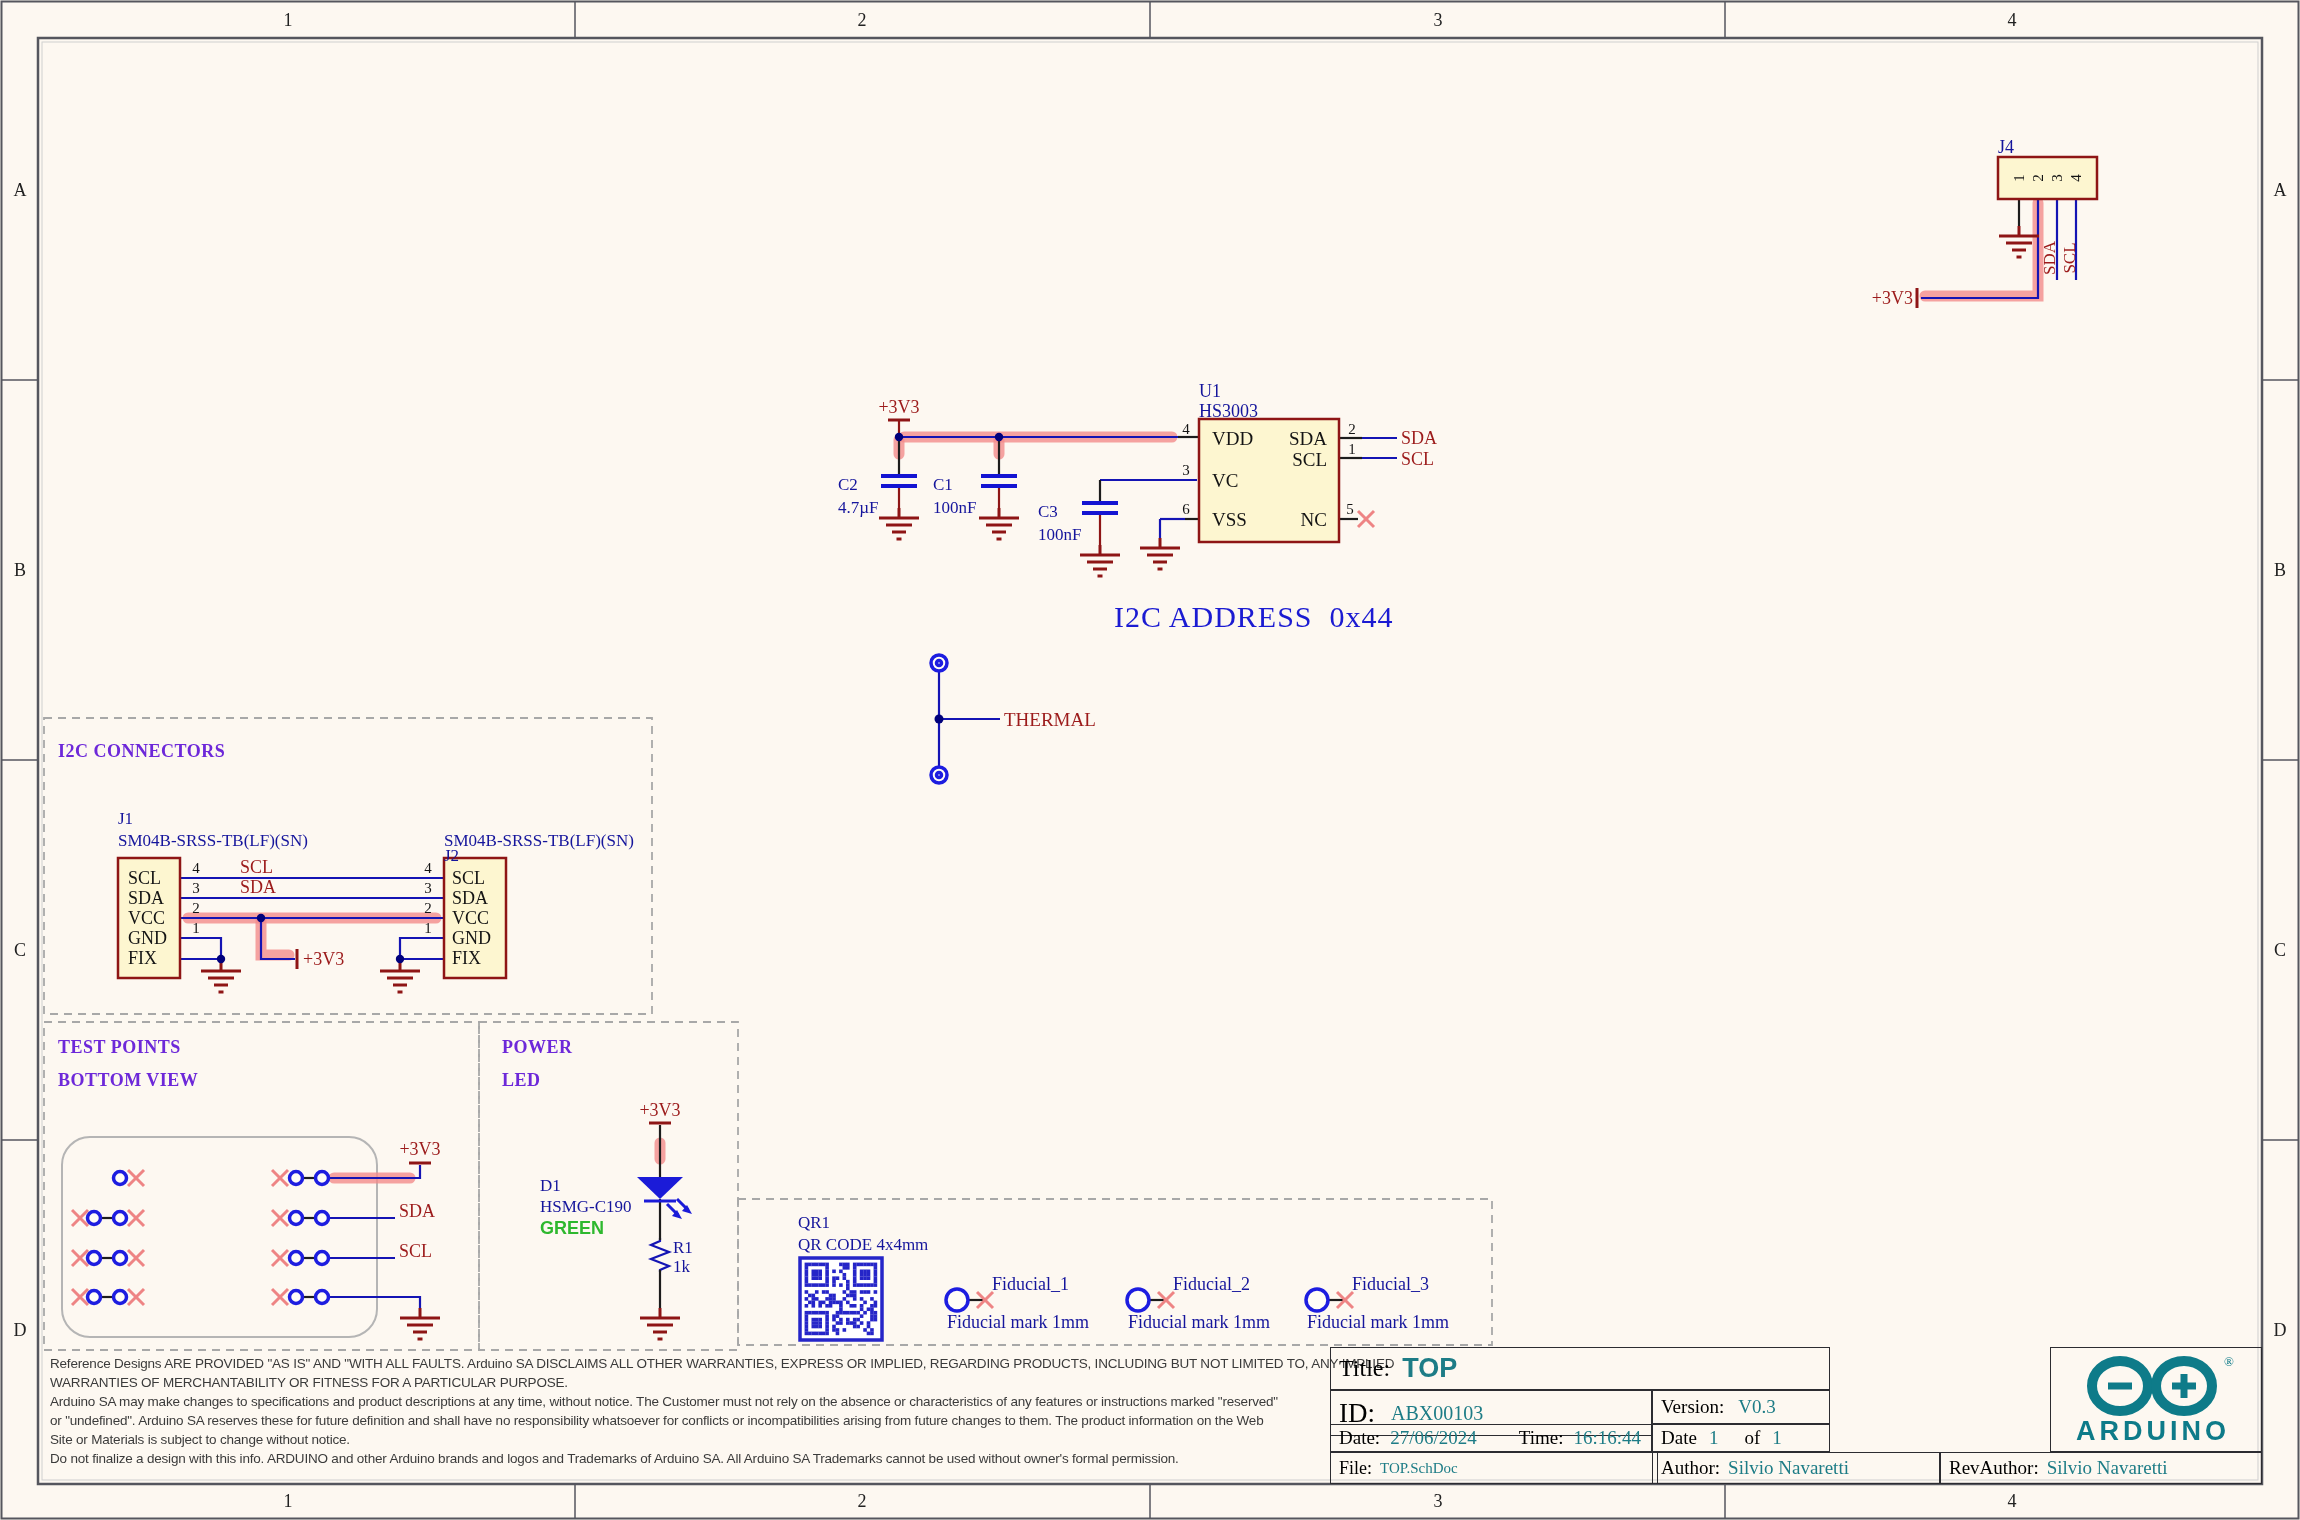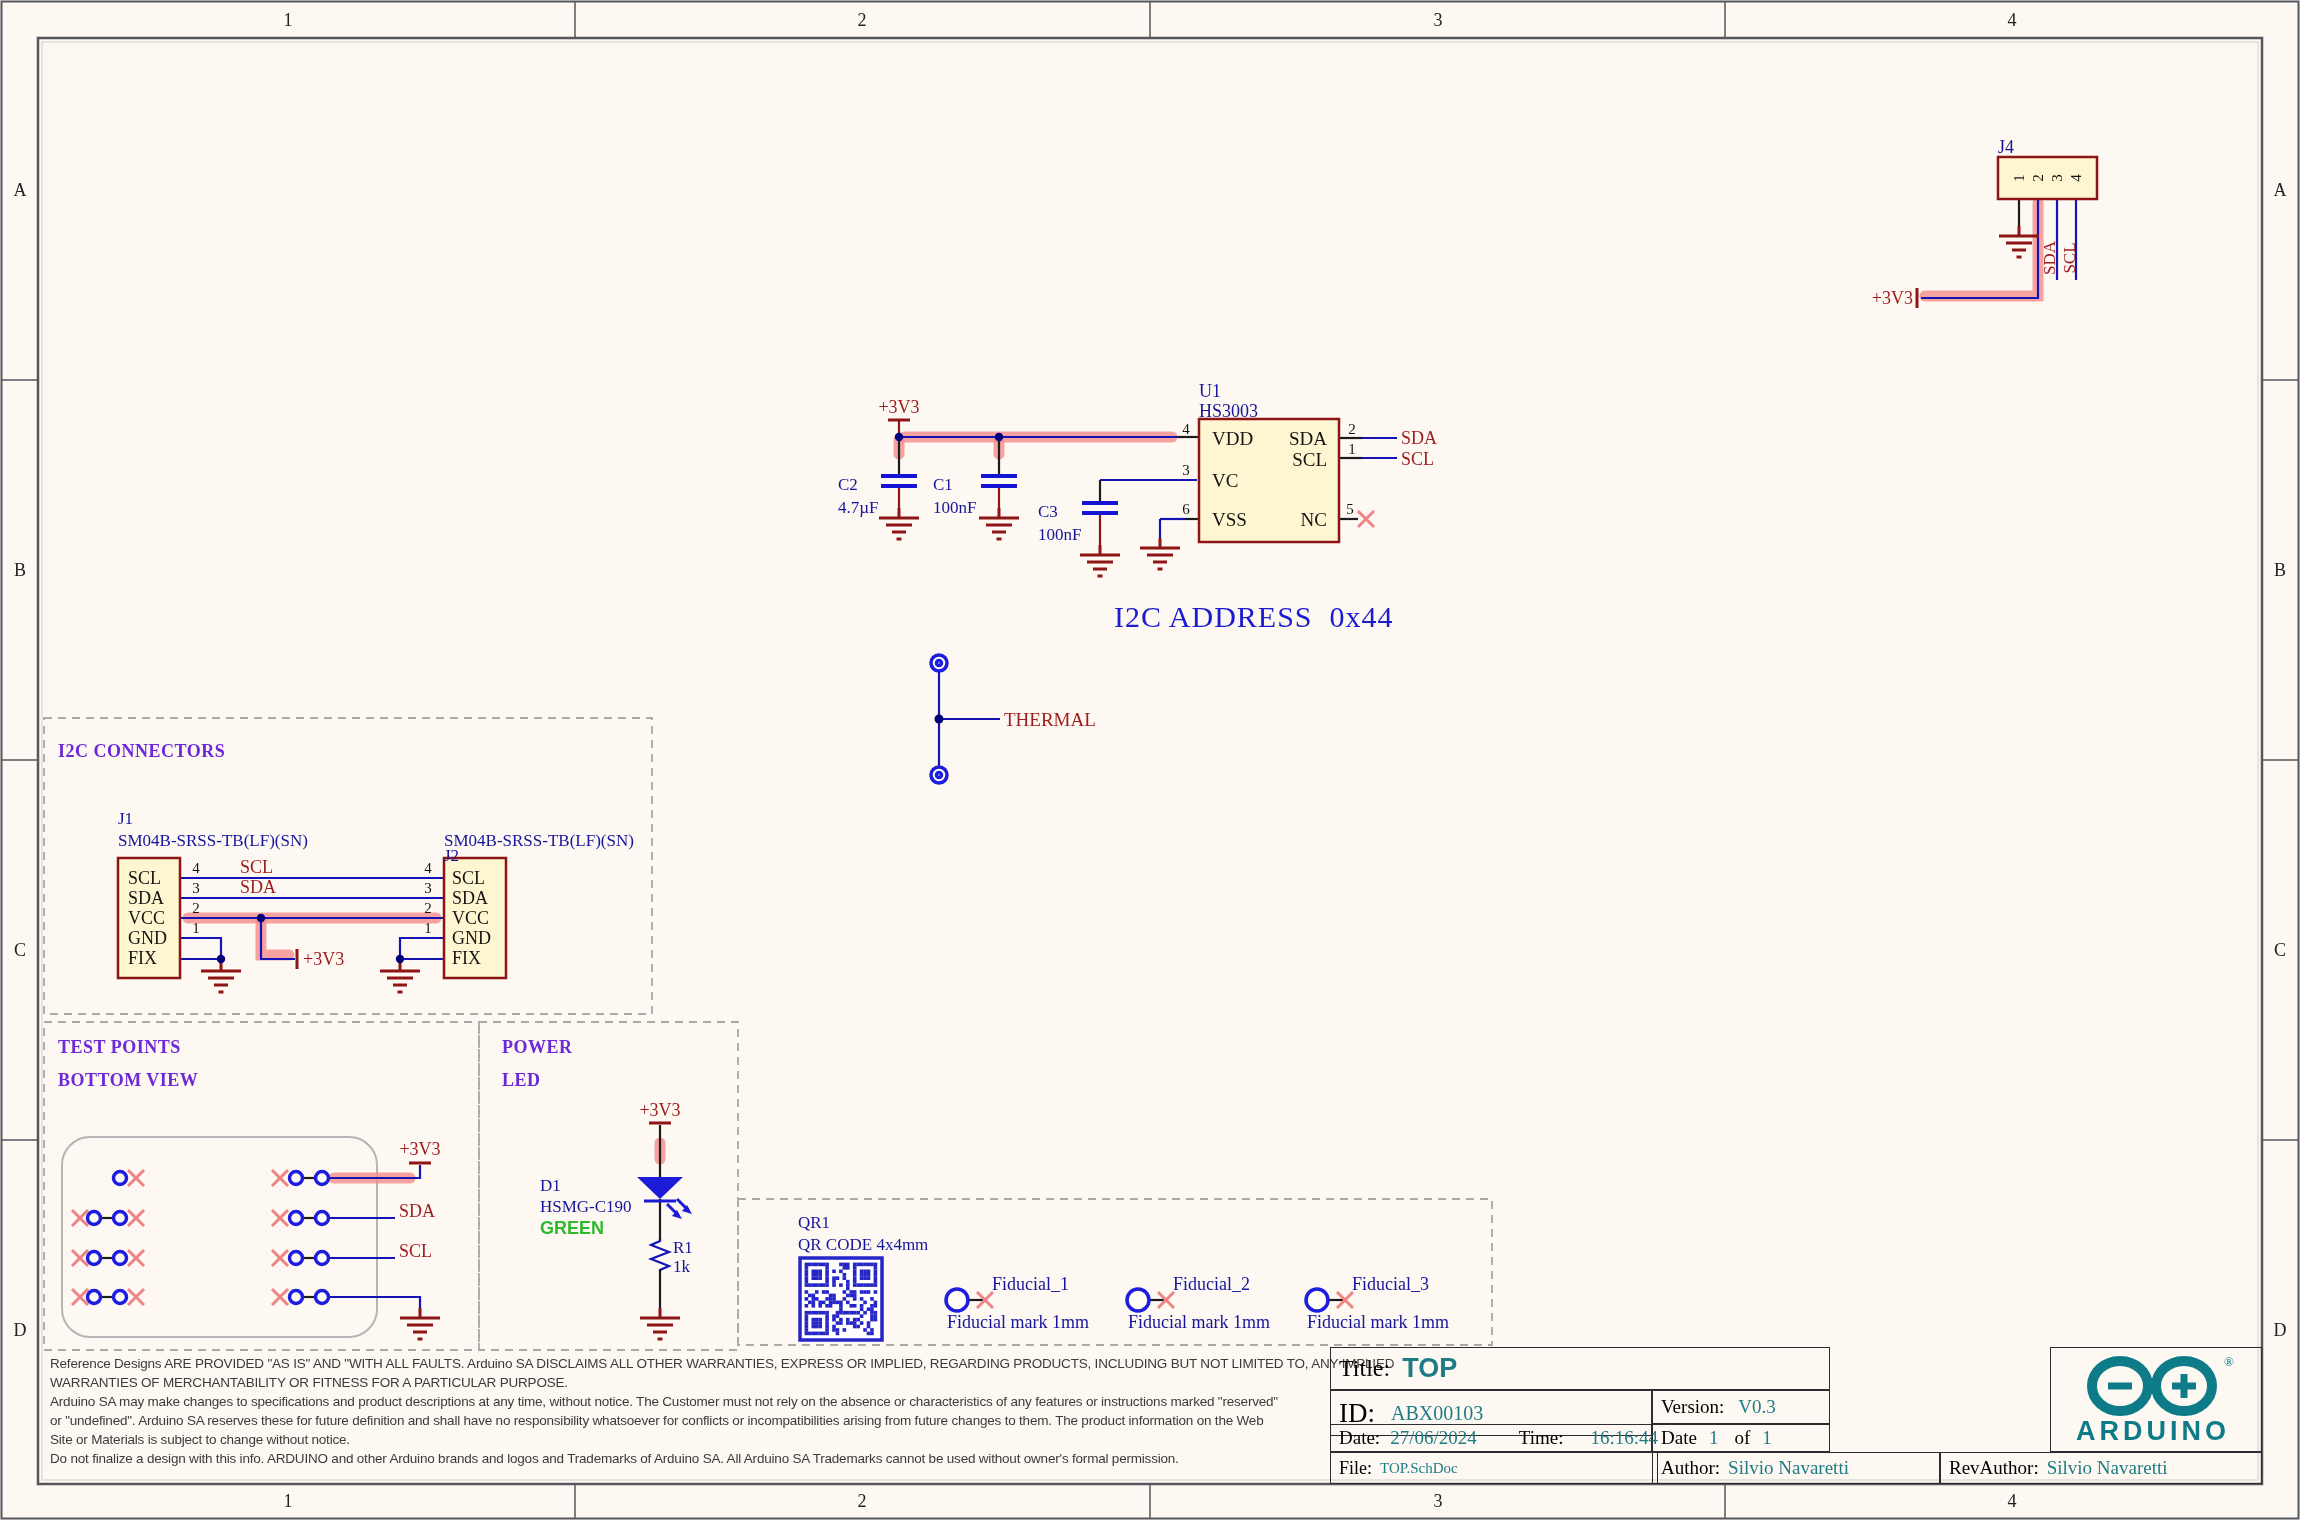--- a/index.html
+++ b/index.html
@@ -590,26 +590,26 @@
     <span class="teal" style="font-size:20px;margin-left:16px">ABX00103</span>
   </div>
   <div class="tbc" style="left:1652px;top:1390px;width:178px;height:34px">
     <span class="f19">Version:</span>
     <span class="teal f19" style="margin-left:14px">V0.3</span>
   </div>
   <div class="tbc" style="left:1330px;top:1424px;width:322px;height:28px">
     <span class="f19">Date:</span>
     <span class="teal f19" style="margin-left:10px">27/06/2024</span>
     <span class="f19" style="margin-left:42px">Time:</span>
-    <span class="teal f19" style="margin-left:27px">16:16:44</span>
+    <span class="teal f19" style="margin-left:10px">16:16:44</span>
   </div>
   <div class="tbc" style="left:1652px;top:1424px;width:178px;height:28px">
     <span class="f19">Date</span>
     <span class="teal f19" style="margin-left:12px">1</span>
-    <span class="f19" style="margin-left:16px">of</span>
+    <span class="f19" style="margin-left:26px">of</span>
     <span class="teal f19" style="margin-left:12px">1</span>
   </div>
   <div class="tbc" style="left:1330px;top:1452px;width:328px;height:32px">
     <span style="font-size:18px">File:</span>
     <span class="teal f15" style="margin-left:8px">TOP.SchDoc</span>
   </div>
   <div class="tbc" style="left:1652px;top:1452px;width:288px;height:32px">
     <span class="f19">Author:</span>
     <span class="teal f19" style="margin-left:8px">Silvio Navaretti</span>
   </div>

